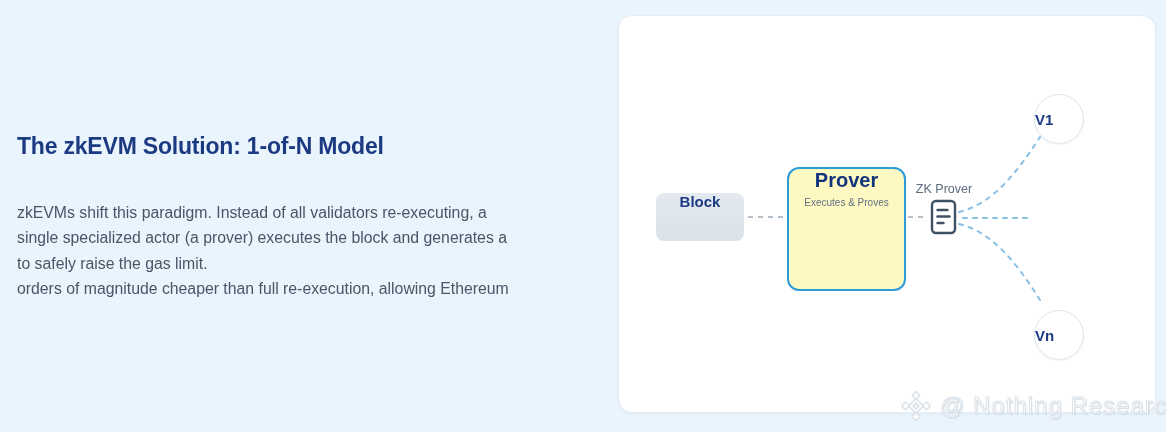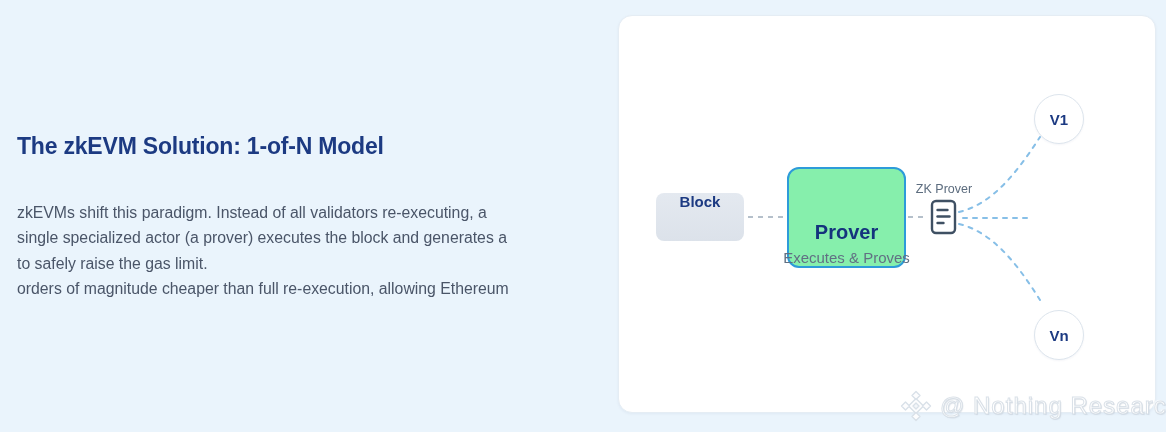--- a/index.html
+++ b/index.html
@@ -67,33 +67,33 @@
     width: 88px; height: 48px;
     background: linear-gradient(#e4e9f0, #dce2ea);
     border-radius: 8px;
     display: flex; justify-content: center;
     font-size: 15px; font-weight: 700; color: #1c3a82;
   }
 
   .prover-node {
     position: absolute;
     left: 168px; top: 151px;
-    width: 119px; height: 101px;
-    background: #86efac;
+    width: 119px; height: 124px;
+    background: #fef9c3;
     border: 2px solid #2d9bd9;
     border-radius: 12px;
     display: flex; flex-direction: column;
-    align-items: center; justify-content: flex-end;
+    align-items: center; justify-content: flex-start;
   }
   .prover-title {
     font-size: 20px; font-weight: 700; color: #14337d;
   }
   .prover-sub {
     margin-top: 5px;
-    font-size: 15px; color: #617083;
+    font-size: 10px; color: #617083;
     white-space: nowrap;
   }
 
   .zk-label {
     position: absolute;
     left: 292px; top: 166px;
     width: 66px;
     text-align: center;
     font-size: 12.5px;
     color: #5c6c7e;
@@ -104,21 +104,21 @@
     left: 311px; top: 183px;
   }
 
   .vcircle {
     position: absolute;
     width: 50px; height: 50px;
     border-radius: 50%;
     background: #ffffff;
     border: 1.5px solid #dde5ed;
     box-shadow: 0 1px 2px rgba(30, 60, 110, 0.05);
-    display: flex; align-items: center; justify-content: center;
+    display: flex; align-items: center; justify-content: flex-start;
     font-size: 15px; font-weight: 700; color: #1c3a82;
   }
   .v1 { left: 415px; top: 78px; }
   .v2 { left: 415px; top: 177px; }
   .vn { left: 415px; top: 294px; }
 
   
   .watermark {
     position: absolute;
     left: 281px; top: 374px;

